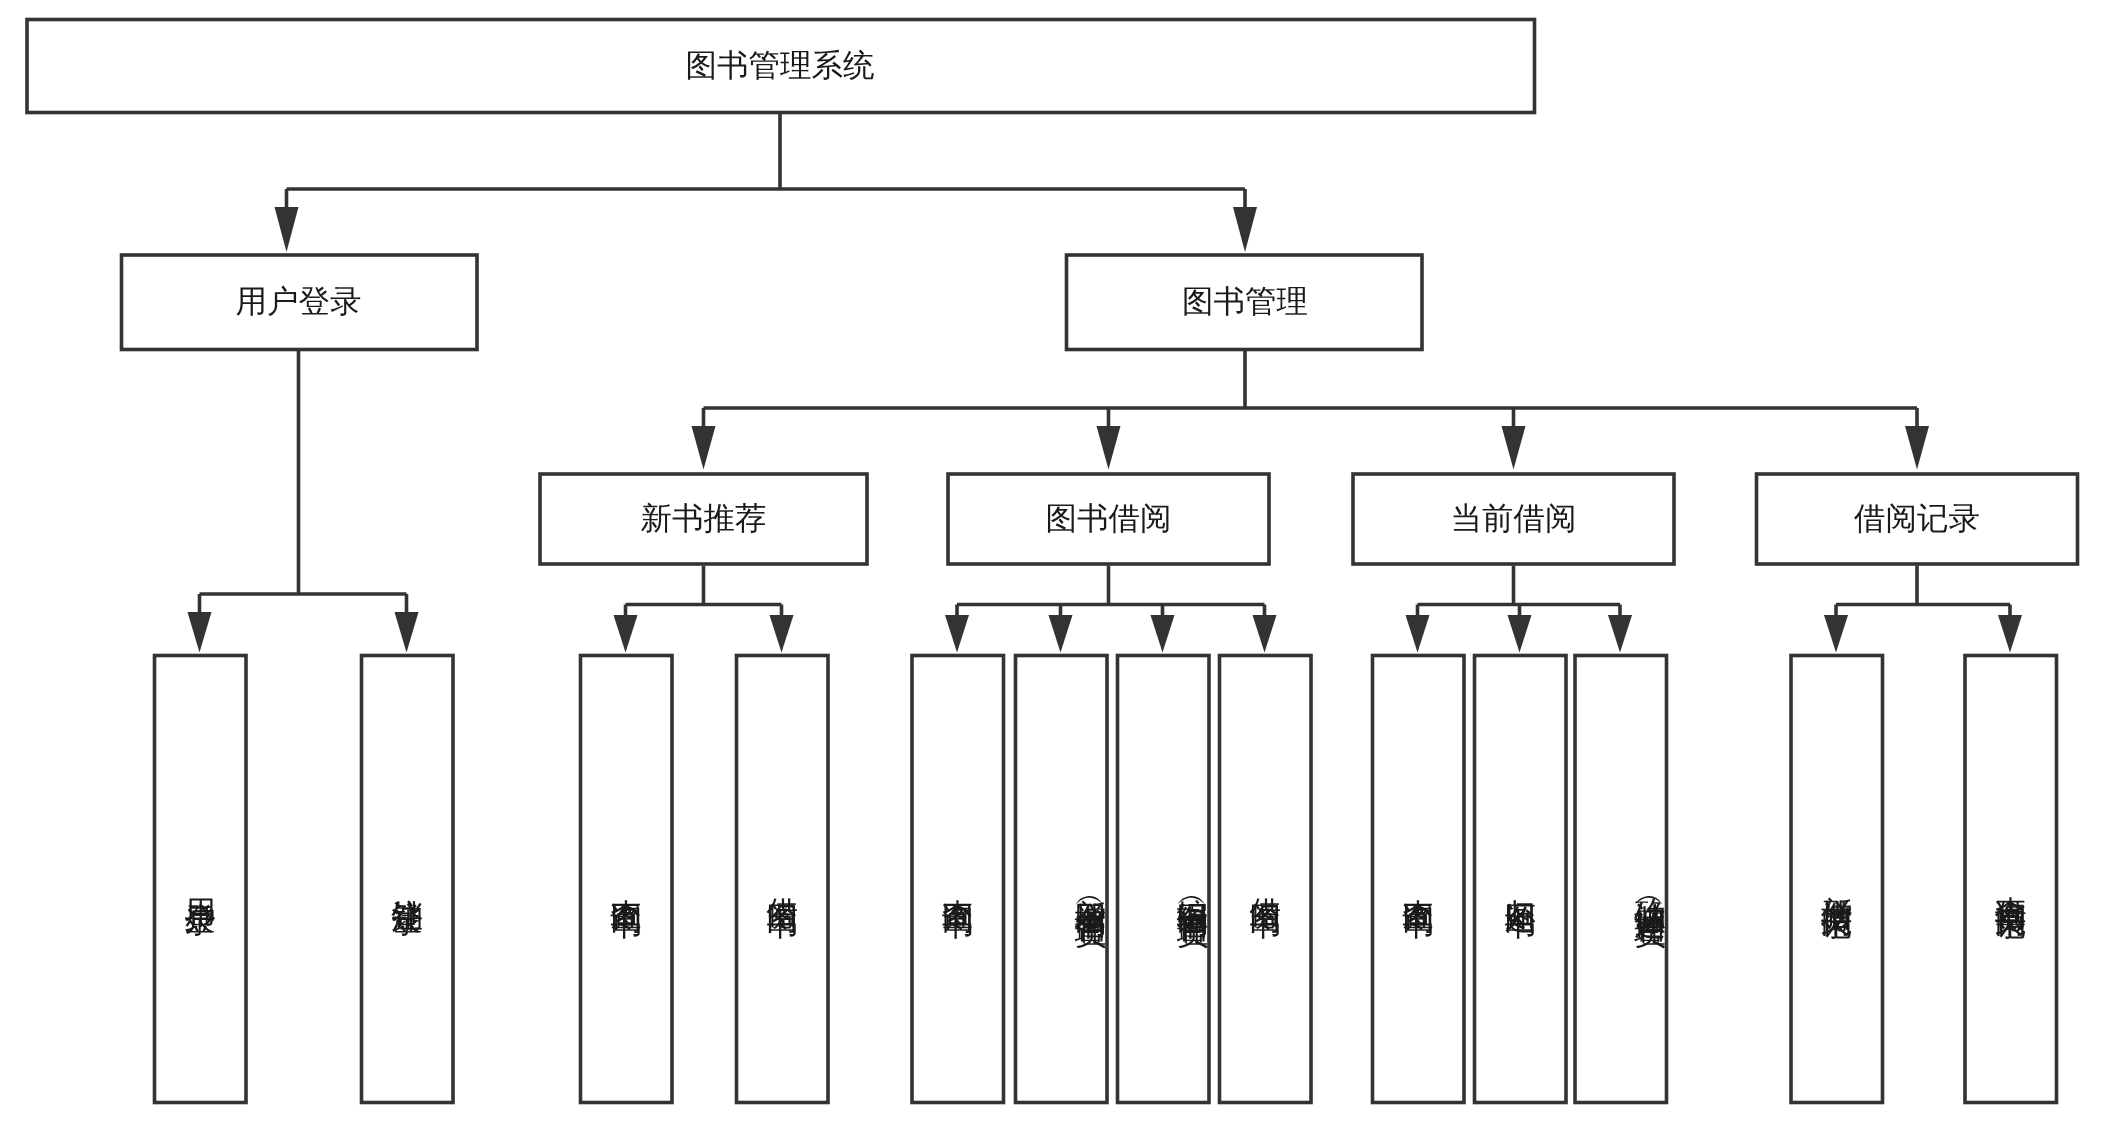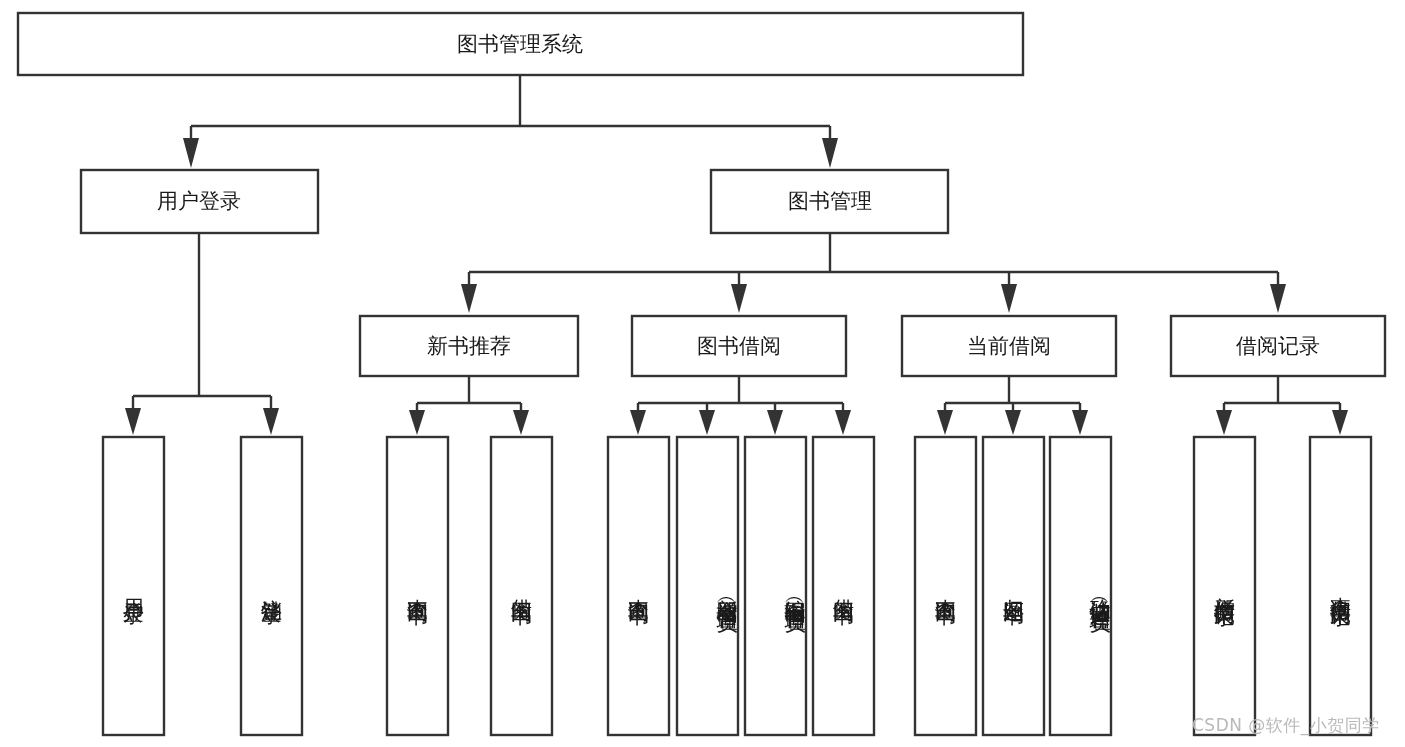--- a/index.html
+++ b/index.html
@@ -223,15 +223,14 @@
   <div class="vlabel" style="left:745px; top:447px; width:61px; height:288px;">编辑图书（管理员）</div>
   <div class="vlabel center-v" style="left:813px; top:437px; width:61px; height:298px;">借阅图书</div>
 
   <div class="vlabel center-v" style="left:915px; top:437px; width:61px; height:298px;">查询图书</div>
   <div class="vlabel center-v" style="left:983px; top:437px; width:61px; height:298px;">归还图书</div>
   <div class="vlabel" style="left:1050px; top:447px; width:61px; height:288px;">确认归还（管理员）</div>
 
   <div class="vlabel center-v" style="left:1194px; top:437px; width:61px; height:298px;">新增借阅记录</div>
   <div class="vlabel center-v" style="left:1310px; top:437px; width:61px; height:298px;">查询借阅记录</div>
 
-  <div class="watermark">CSDN @软件_小贺同学</div>
 
 </div>
 
 </body></html>

